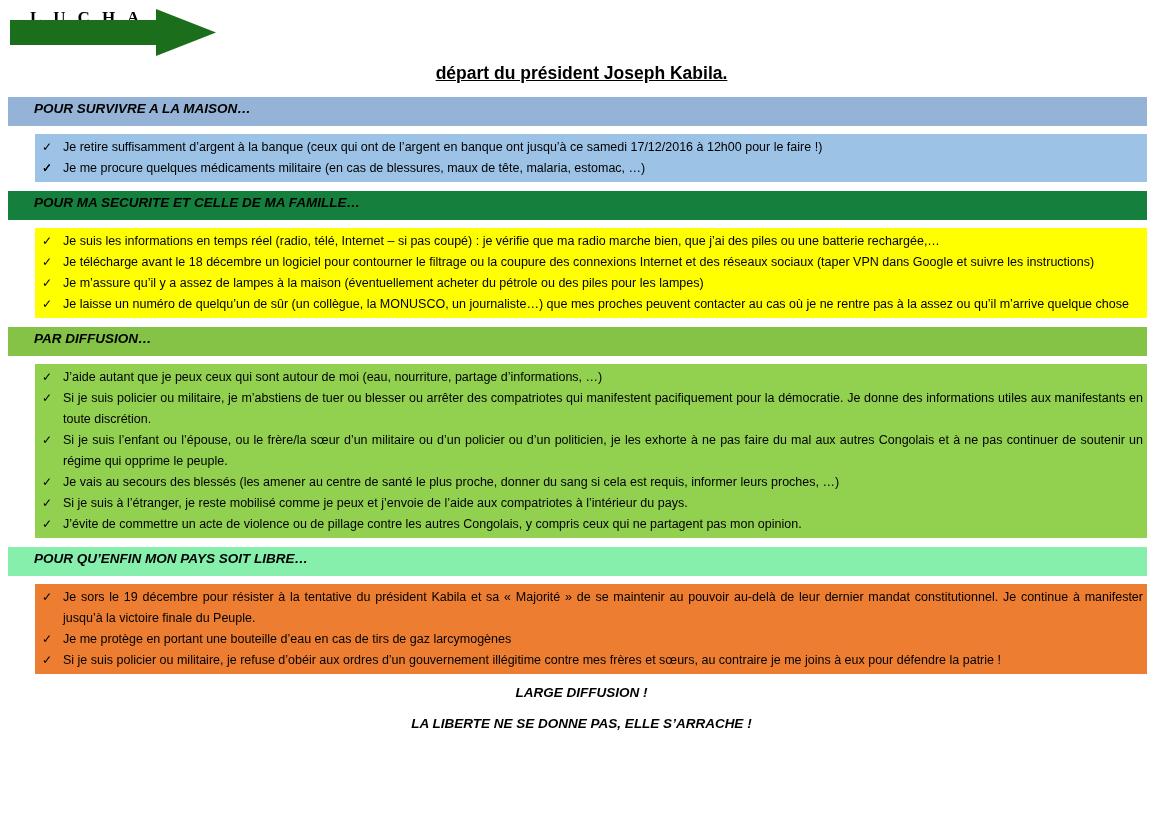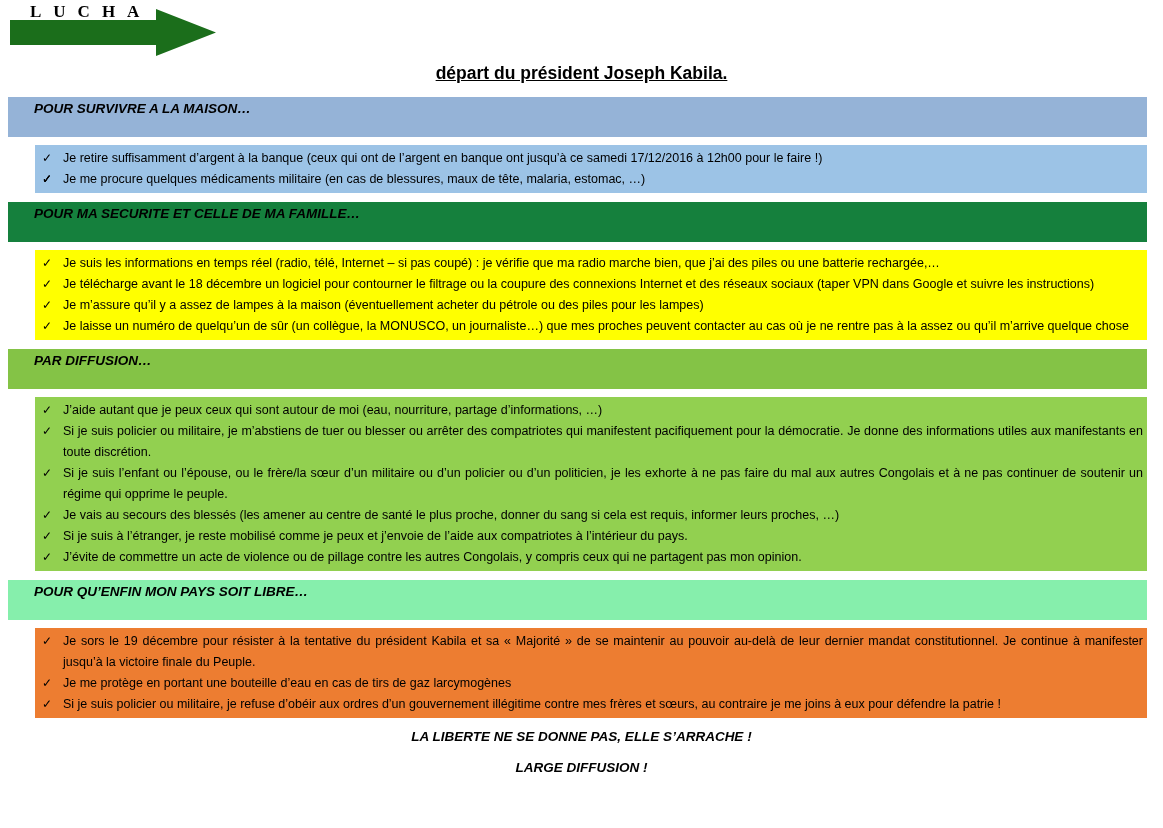--- a/index.html
+++ b/index.html
@@ -9,35 +9,35 @@
     width: 1163px;
     height: 828px;
     background: #ffffff;
     font-family: "Liberation Sans", sans-serif;
     color: #000;
     overflow: hidden;
   }
   
   .logo { position: relative; height: 58px; }
   .logo-text {
-    position: absolute; left: 30px; top: 2px;
+    position: absolute; left: 30px; top: 8px;
     font-family: "Liberation Serif", serif;
     font-weight: bold; font-size: 17px; letter-spacing: 12px; color: #000;
   }
   .logo-arrow { position: absolute; left: 10px; top: 7px; width: 206px; height: 51px; }
   
   .title {
     text-align: center; font-weight: bold; font-size: 17.5px;
     line-height: 30px; margin: 0 10px 9px 10px;
   }
   .title-line { text-decoration: underline; }
   
   .section { margin: 0 16px 0 8px; }
   .section-header {
-    height: 40px; line-height: 23px;
+    height: 29px; line-height: 23px;
     font-weight: bold; font-style: italic; font-size: 13.5px;
     padding-left: 26px; margin-bottom: 8px;
   }
   .section-body { margin-left: 27px; margin-bottom: 9px; padding: 3px 4px 3px 0; }
   .item {
     position: relative; padding-left: 28px;
     font-size: 12.5px; line-height: 21px; text-align: justify;
   }
   .check { position: absolute; left: 7px; top: 0; font-size: 12px; }
   
@@ -98,17 +98,17 @@
         <div class="section-header" style="background: #86efac;">POUR QU’ENFIN MON PAYS SOIT LIBRE…</div>
         <div class="section-body" style="background: rgb(237, 125, 49);">
           <div class="item"><span class="check">✓</span><span>Je sors le 19 décembre pour résister à la tentative du président Kabila et sa « Majorité » de se maintenir au pouvoir au-delà de leur dernier mandat constitutionnel. Je continue à manifester jusqu’à la victoire finale du Peuple.</span></div>
           <div class="item"><span class="check">✓</span><span>Je me protège en portant une bouteille d’eau en cas de tirs de gaz larcymogènes</span></div>
           <div class="item"><span class="check">✓</span><span>Si je suis policier ou militaire, je refuse d’obéir aux ordres d’un gouvernement illégitime contre mes frères et sœurs, au contraire je me joins à eux pour défendre la patrie !</span></div>
         </div>
       </section>
     </div>
 
   <div class="footer">
+    <div class="footer-line">LARGE DIFFUSION !</div>
     <div class="footer-line">LA LIBERTE NE SE DONNE PAS, ELLE S’ARRACHE !</div>
-    <div class="footer-line">LARGE DIFFUSION !</div>
   </div>
 
 </div>
 
 </body></html>

